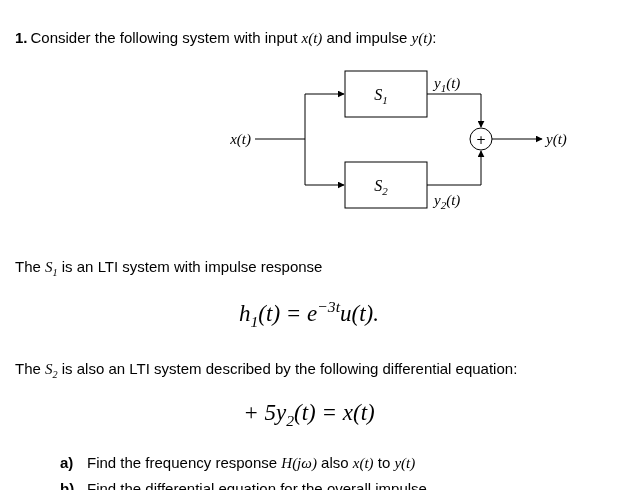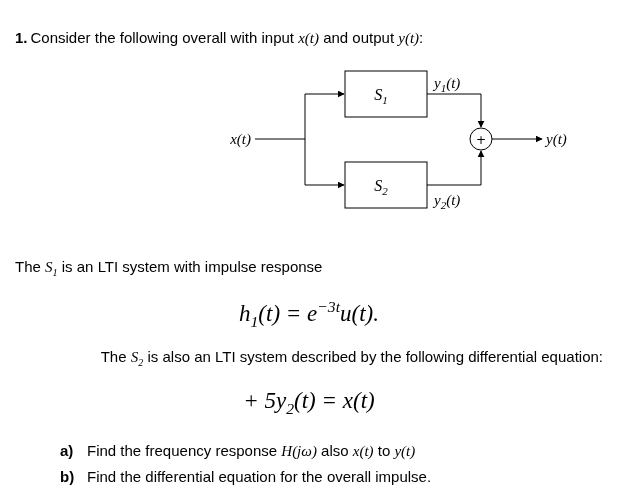--- a/index.html
+++ b/index.html
@@ -15,21 +15,21 @@
   .math { font-family: "Liberation Serif", serif; font-style: italic; }
   sub, sup { font-family: "Liberation Serif", serif; font-style: italic; font-size: 0.68em; }
 
   .title-line { line-height: 22px; }
   .title-line b { font-weight: bold; margin-right: 3px; }
 
   .diagram { display: block; margin-top: 10px; }
 
   .para { line-height: 21px; }
   .p1 { margin-top: 32px; }
-  .p2 { margin-top: 16px; text-align: right; }
+  .p2 { margin-top: 28px; }
 
   .equation {
     text-align: center;
     font-size: 23px;
     font-family: "Liberation Serif", serif;
   }
   .eq1 { margin-top: 15px; }
   .eq2 { margin-top: 12px; }
 
   .frac { display: inline-block; vertical-align: middle; text-align: center; }
@@ -38,21 +38,21 @@
 
   .questions { margin-top: 20px; padding-left: 45px; }
   .q-row { line-height: 25px; }
   .q-label { font-weight: bold; display: inline-block; width: 27px; }
 </style>
 </head>
 <body>
 
 <div class="page">
 
-  <p class="title-line"><b>1.</b><span>Consider the following overall with input </span><span class="math">x(t)</span><span> and output </span><span class="math">y(t)</span><span>:</span></p>
+  <p class="title-line"><b>1.</b><span>Consider the following system with input </span><span class="math">x(t)</span><span> and impulse </span><span class="math">y(t)</span><span>:</span></p>
 
   <svg class="diagram" width="619" height="160" viewBox="0 0 619 160" xmlns="http://www.w3.org/2000/svg">
     <defs>
       <marker id="arrow" viewBox="0 0 10 10" refX="9" refY="5" markerWidth="7" markerHeight="7" orient="auto">
         <path d="M0,0 L10,5 L0,10 z" fill="#000"></path>
       </marker>
     </defs>
 
     <g stroke="#000" stroke-width="1" fill="none">
       <line x1="240" y1="75" x2="290" y2="75"></line>

